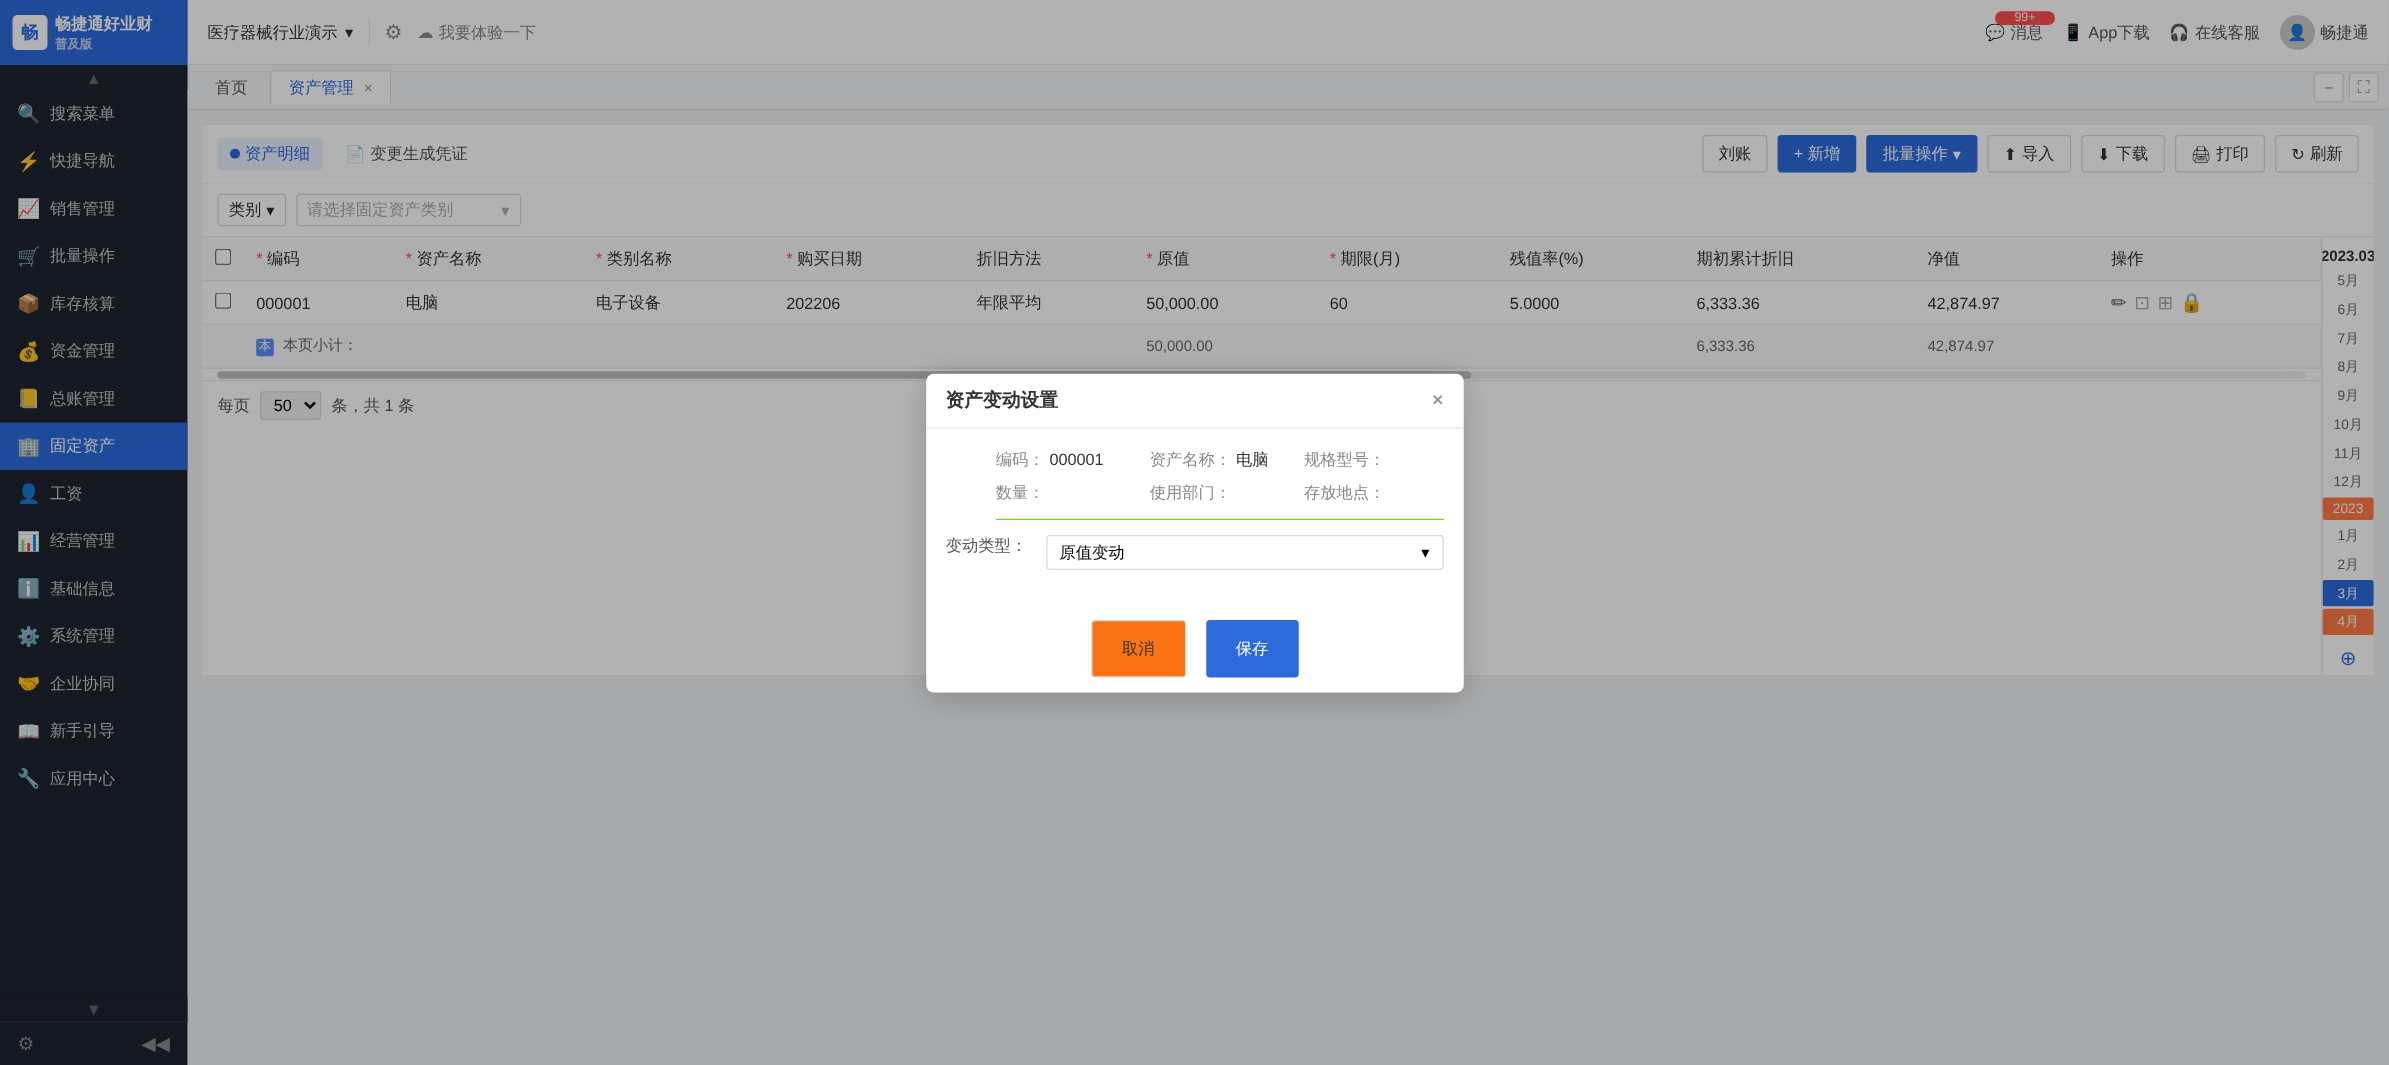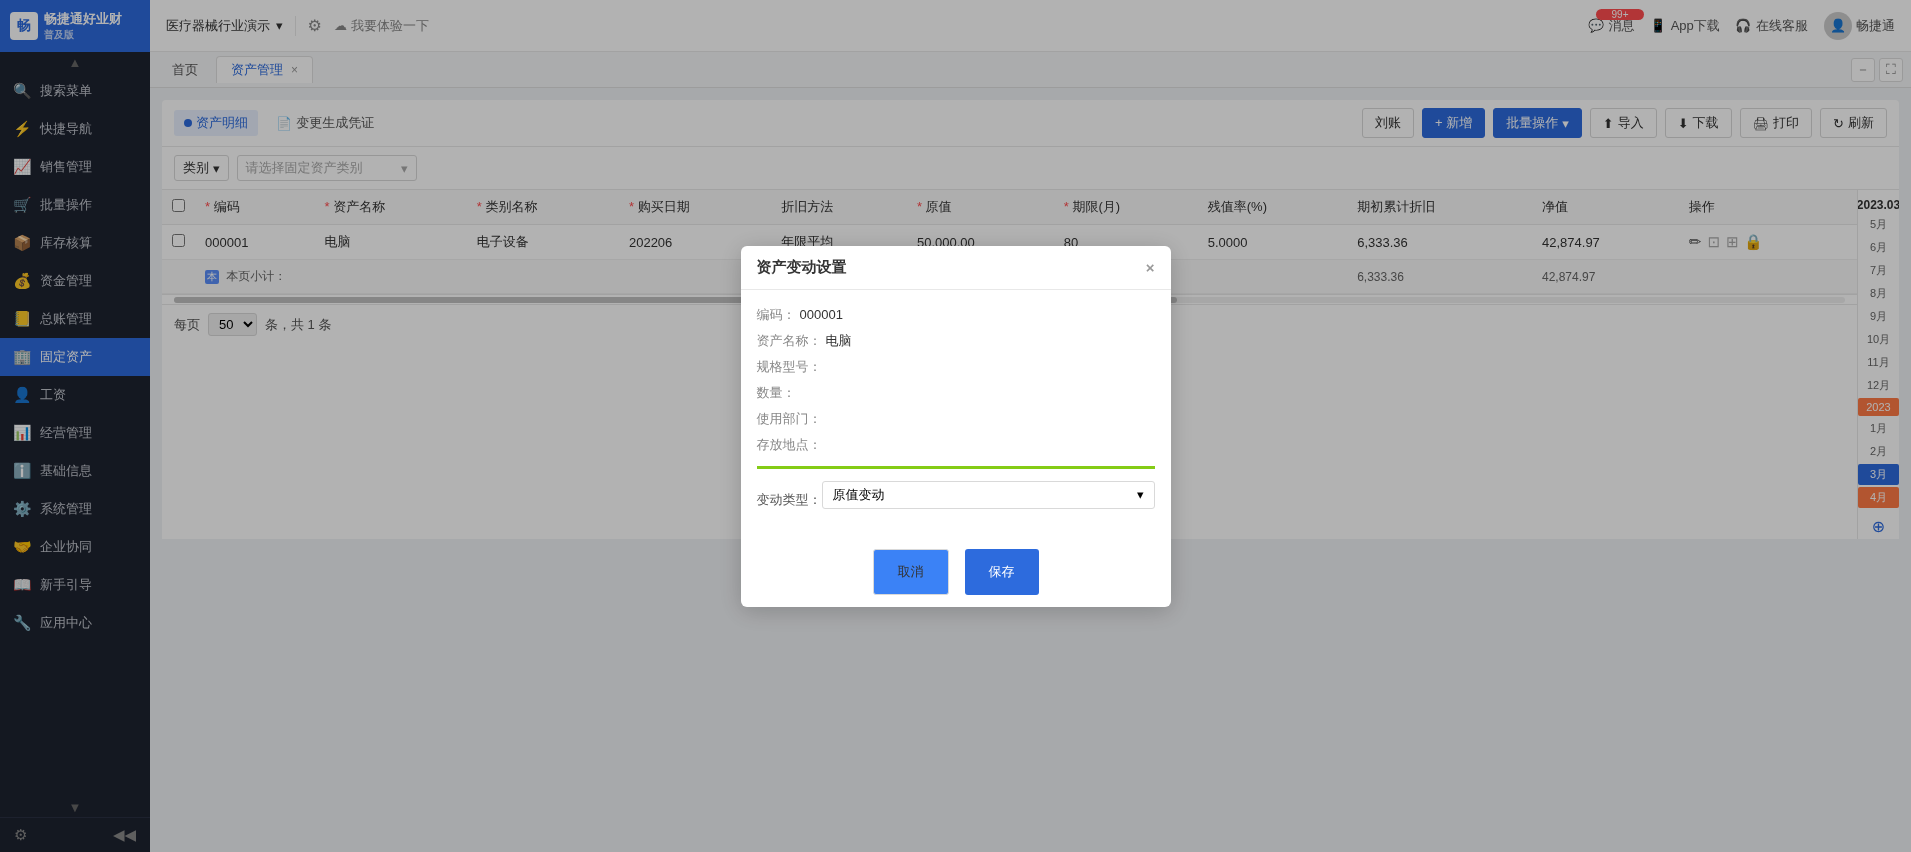--- a/index.html
+++ b/index.html
@@ -418,39 +418,40 @@
       border-bottom: 1px solid #e8e8e8;
       font-size: 15px;
       font-weight: bold;
       color: #333;
     }
     .modal-body {
       padding: 16px;
     }
     .modal-info-grid {
       display: grid;
-      grid-template-columns: 1fr;
+      grid-template-columns: 1fr 1fr 1fr;
       gap: 8px 12px;
       margin-bottom: 12px;
       padding-bottom: 12px;
-      border-bottom: 3px solid #84cc16;
+      border-bottom: 1px solid #84cc16;
+      margin-left: 40px;
     }
     .modal-info-item {
       display: flex;
       align-items: center;
       gap: 4px;
       font-size: 13px;
       color: #555;
     }
     .modal-info-item .label { color: #888; }
     .modal-info-item .value { color: #333; }
     .modal-field {
       display: flex;
-      align-items: flex-end;
-      gap: 0;
+      align-items: flex-start;
+      gap: 15px;
       margin-bottom: 12px;
       font-size: 13px;
     }
     .modal-field .field-label { color: #555; min-width: 60px; }
     .modal-field .field-value-box {
       display: flex; align-items: center; gap: 4px;
       border: 1px solid #d9d9d9;
       border-radius: 3px;
       padding: 4px 10px;
       flex: 1;
@@ -469,21 +470,21 @@
     .modal-footer {
       display: flex;
       justify-content: center;
       gap: 16px;
       padding: 12px 16px;
     }
     .modal-footer .btn-cancel {
       padding: 6px 24px;
       border: 1px solid #d9d9d9;
       border-radius: 3px;
-      background: #3b82f6;
+      background: #f97316;
       color: #333;
       cursor: pointer;
       font-size: 13px;
     }
     .modal-footer .btn-save {
       padding: 14px 24px;
       border: none;
       border-radius: 3px;
       background: #2d6bdd;
       color: #fff;
@@ -712,21 +713,21 @@
             </thead>
             <tbody>
               <tr>
                 <td class="checkbox-cell"><input type="checkbox" style=""></td>
                 <td>000001</td>
                 <td>电脑</td>
                 <td>电子设备</td>
                 <td>202206</td>
                 <td>年限平均</td>
                 <td>50,000.00</td>
-                <td>80</td>
+                <td>60</td>
                 <td>5.0000</td>
                 <td>6,333.36</td>
                 <td>42,874.97</td>
                 <td>
                   <div class="action-icons">
                     <span class="action-icon edit">✏</span>
                     <span class="action-icon">⊡</span>
                     <span class="action-icon">⊞</span>
                     <span class="action-icon">🔒</span>
                   </div>

